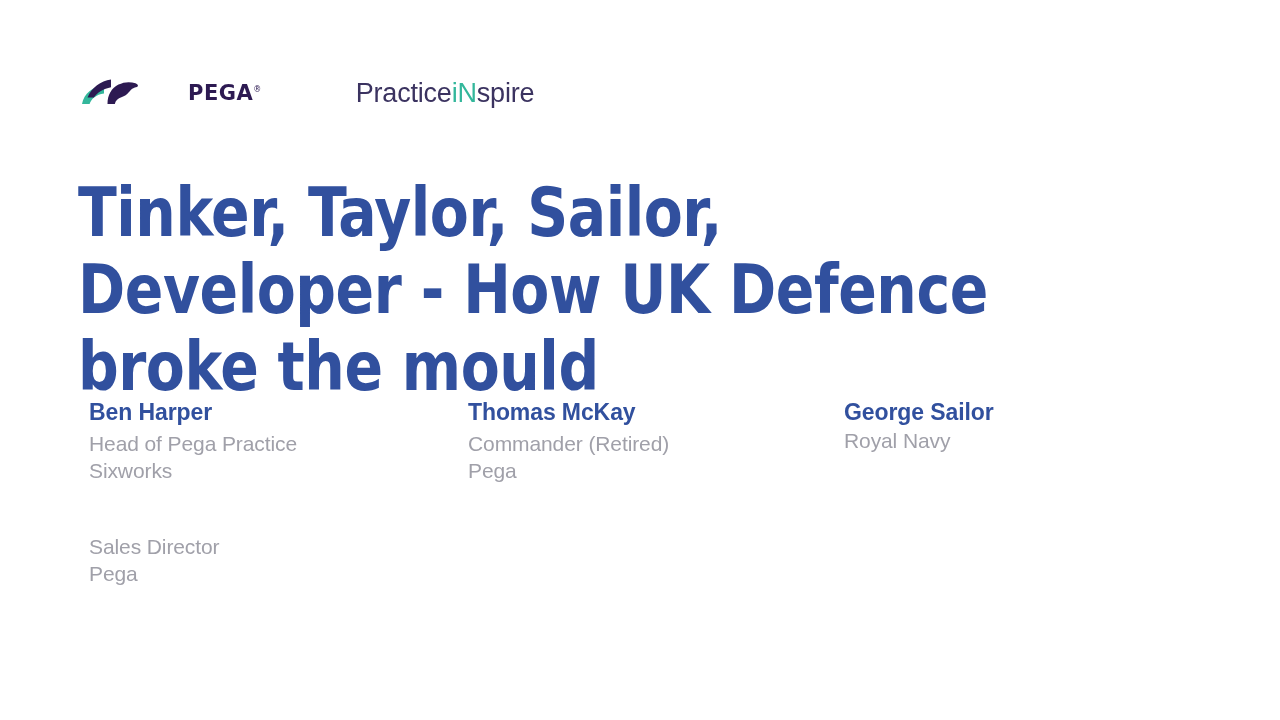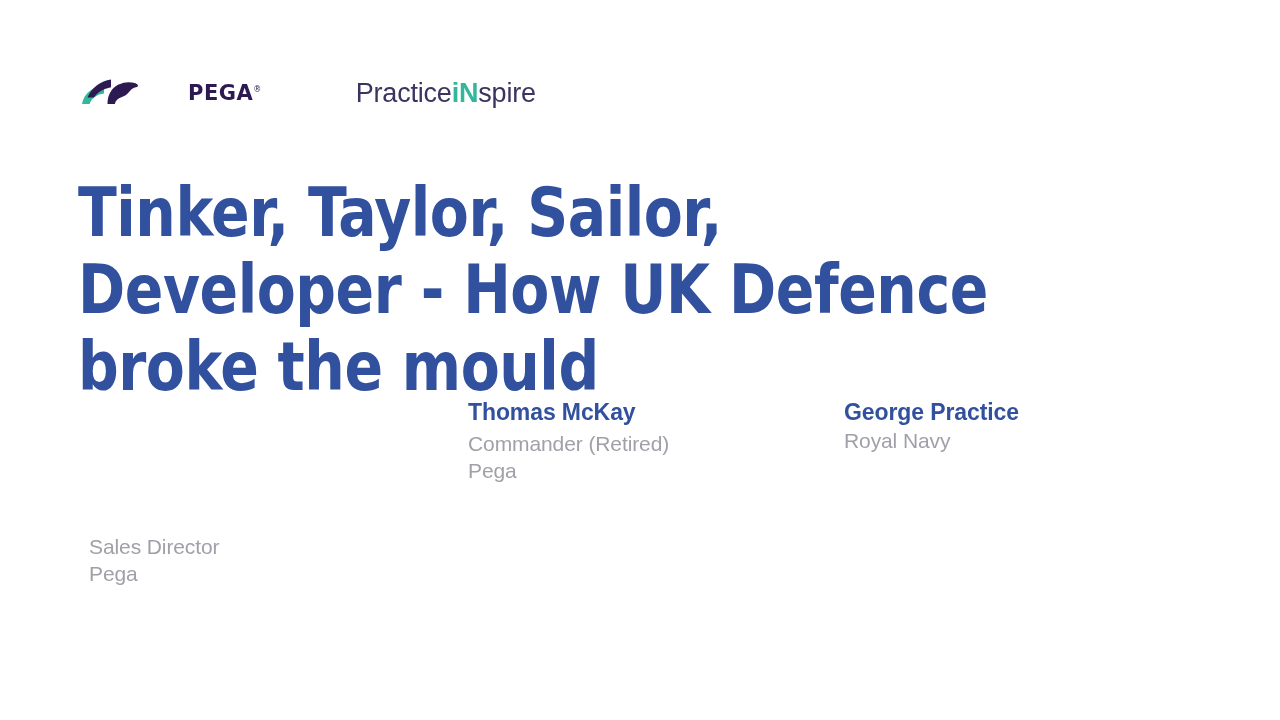--- a/index.html
+++ b/index.html
@@ -60,21 +60,21 @@
     font-size: 27px;
     color: #3b3360;
     line-height: 1;
     letter-spacing: -0.2px;
     position: relative;
     top: 1px;
     white-space: nowrap;
   }
   .pegaworld .in {
     color: #33b79b;
-    font-weight: bold;
+    font-weight: normal;
   }
 
   
   .title {
     position: absolute;
     left: 78px;
     top: 128px;
     width: 1000px;
     font-family: "DejaVu Sans Condensed", "Liberation Sans Narrow", "Liberation Sans", sans-serif;
     font-weight: bold;
@@ -158,29 +158,34 @@
   <h1 class="title">
     <span class="title-line">Tinker, Taylor, Sailor,</span>
     <span class="title-line">Developer - How UK Defence</span>
     <span class="title-line">broke the mould</span>
   </h1>
 
   <div class="speakers">
 
     <div class="speaker-row">
 
+      <div class="speaker col-0">
+        <div class="speaker-name">Ben Harper</div>
+        <div class="speaker-role">Head of Pega Practice</div>
+        <div class="speaker-org">Sixworks</div>
+      </div>
 
       <div class="speaker col-1">
         <div class="speaker-name">Thomas McKay</div>
         <div class="speaker-role">Commander (Retired)</div>
         <div class="speaker-org">Pega</div>
       </div>
 
       <div class="speaker col-2">
-        <div class="speaker-name">George Practice</div>
+        <div class="speaker-name">George Sailor</div>
         <div class="speaker-org">Royal Navy</div>
       </div>
 
     </div>
 
     <div class="speaker-row">
 
       <div class="speaker col-0">
         <div class="speaker-role">Sales Director</div>
         <div class="speaker-org">Pega</div>

